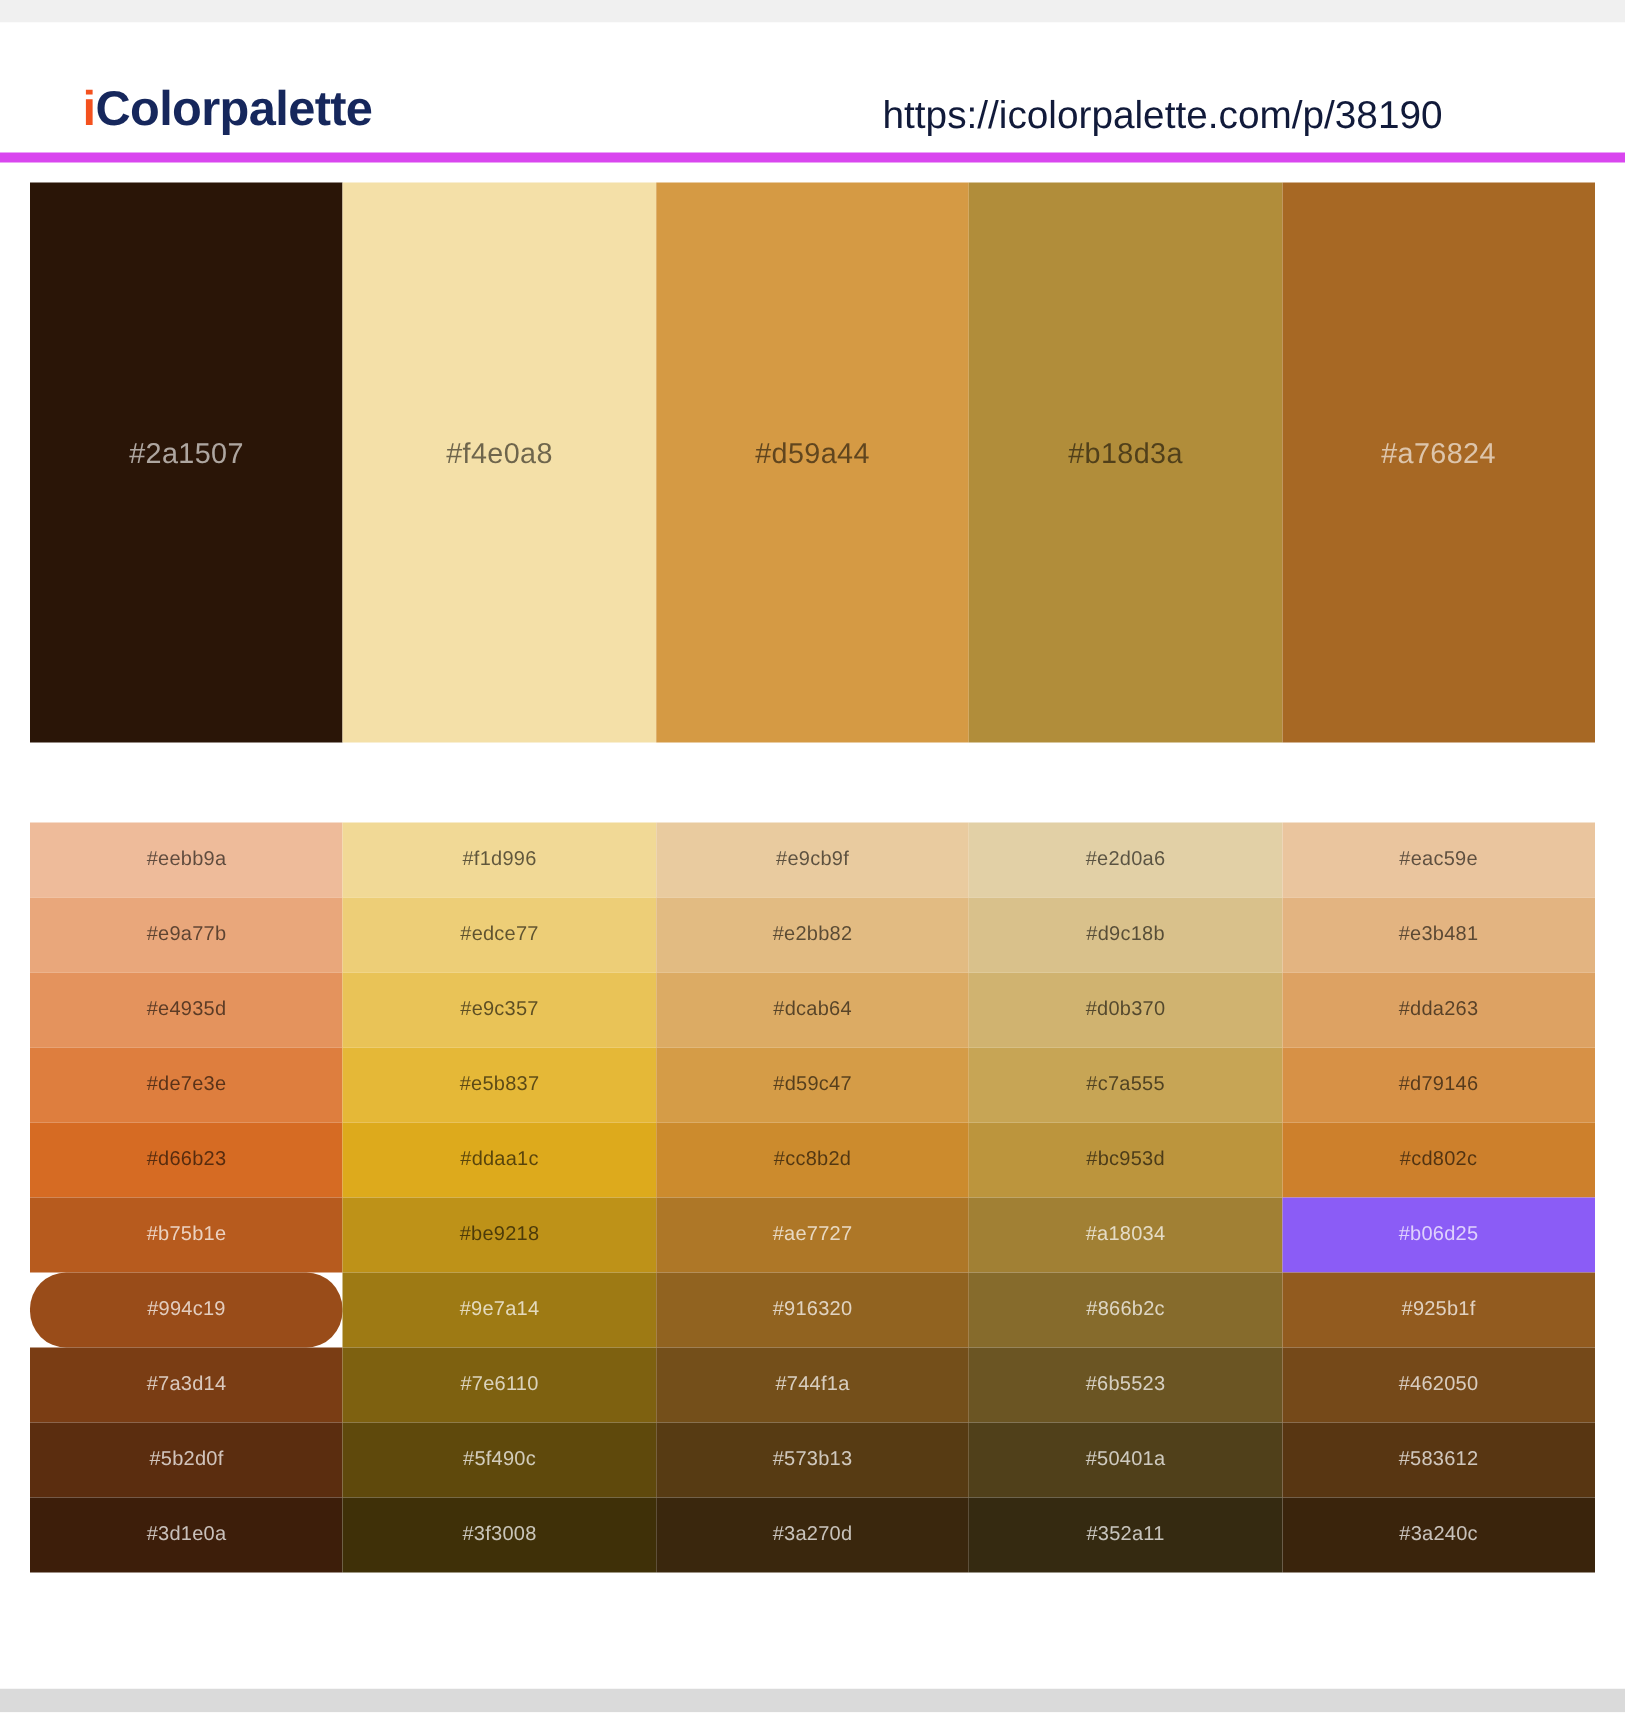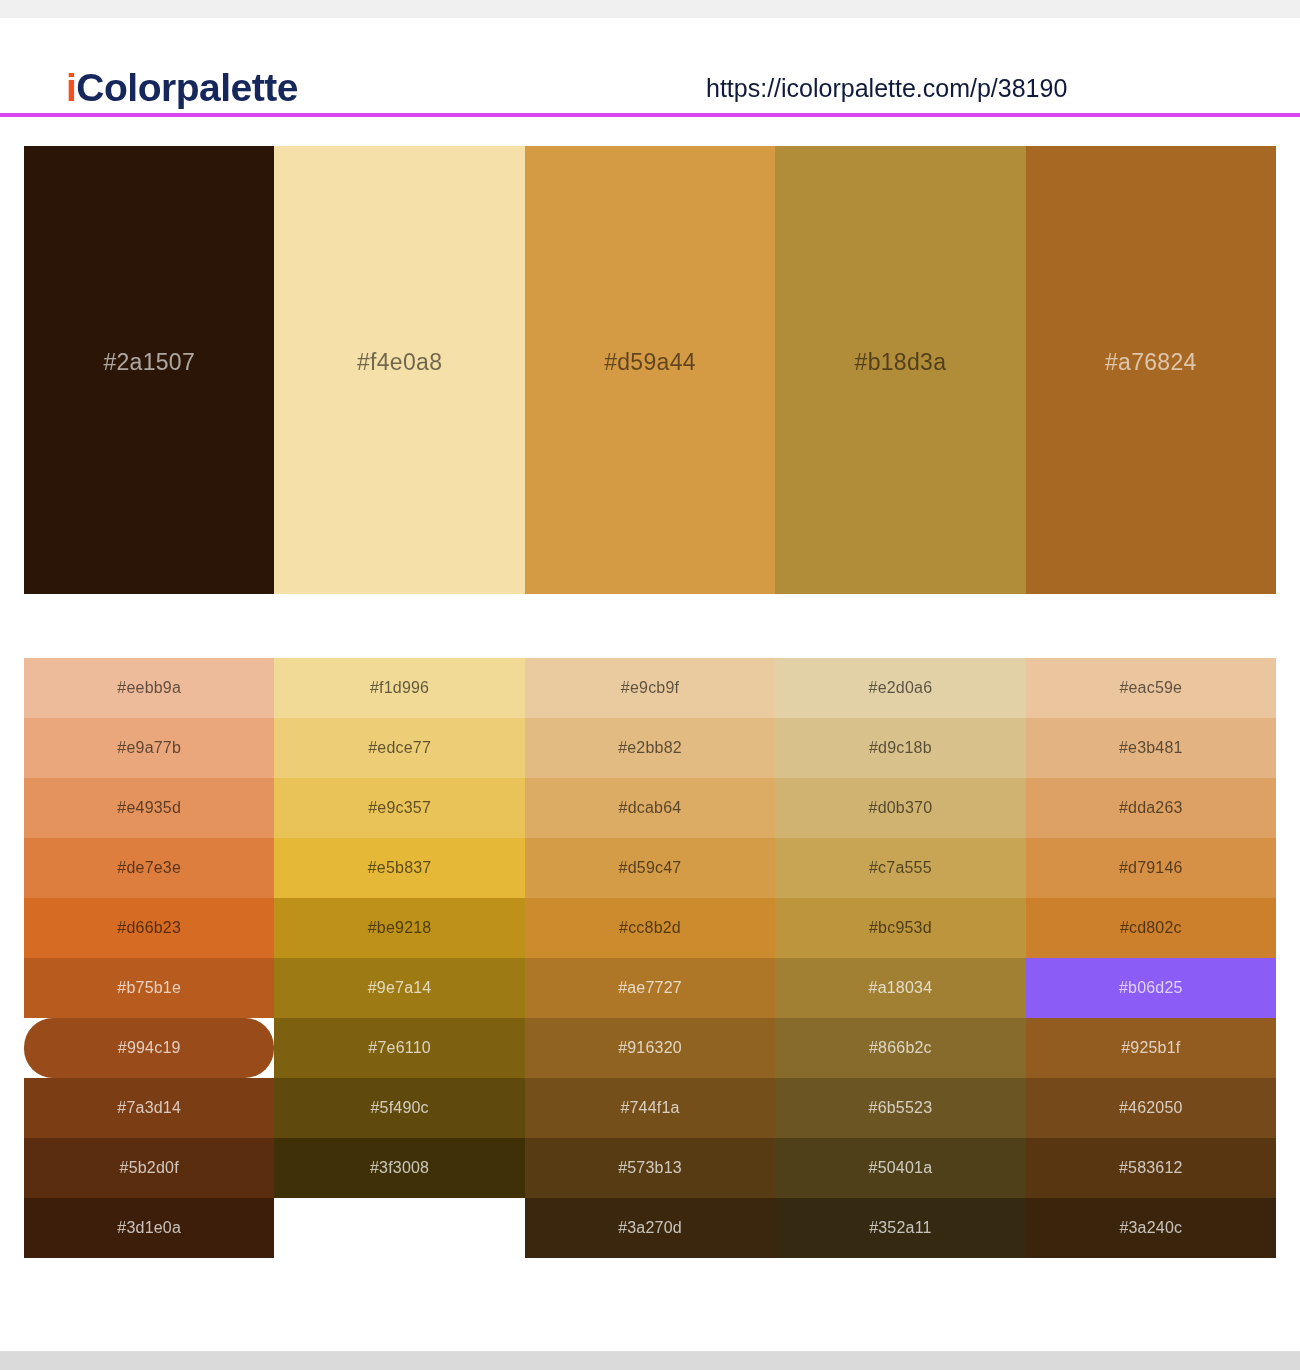--- a/index.html
+++ b/index.html
@@ -20,23 +20,23 @@
 
   
   .top-strip {
     height: 18px;
     background: #f0f0f0;
     width: 100%;
   }
 
   
   .header {
-    height: 99px;
+    height: 112px;
     background: #ffffff;
-    border-bottom: 4px solid #d946ef;
+    border-bottom: 8px solid #d946ef;
     display: flex;
     align-items: center;
     position: relative;
   }
   .logo {
     position: absolute;
     left: 66px;
     top: 50px;
     font-size: 39px;
     font-weight: bold;
@@ -44,21 +44,21 @@
     line-height: 1;
     white-space: nowrap;
   }
   .logo .logo-i { color: #f4511e; }
   .logo .logo-rest { color: #16275c; }
 
   .page-url {
     position: absolute;
     left: 706px;
     top: 56px;
-    font-size: 25px;
+    font-size: 31px;
     color: #111a3a;
     letter-spacing: 0px;
     white-space: nowrap;
   }
 
   
   .main-palette {
     position: absolute;
     left: 24px;
     top: 146px;
@@ -158,20 +158,21 @@
         <div class="shade-cell dark" style="background: rgb(153, 76, 25); border-radius: 29px;">#994c19</div>
         <div class="shade-cell dark" style="background: rgb(122, 61, 20);">#7a3d14</div>
         <div class="shade-cell dark" style="background: rgb(91, 45, 15);">#5b2d0f</div>
         <div class="shade-cell dark" style="background: rgb(61, 30, 10);">#3d1e0a</div>
       </div>
       <div class="shade-col">
         <div class="shade-cell light" style="background: rgb(241, 217, 150);">#f1d996</div>
         <div class="shade-cell light" style="background: rgb(237, 206, 119);">#edce77</div>
         <div class="shade-cell light" style="background: rgb(233, 195, 87);">#e9c357</div>
         <div class="shade-cell light" style="background: rgb(229, 184, 55);">#e5b837</div>
+        <div class="shade-cell light" style="background: rgb(221, 170, 28);">#ddaa1c</div>
         <div class="shade-cell light" style="background: rgb(190, 146, 24);">#be9218</div>
         <div class="shade-cell dark" style="background: rgb(158, 122, 20);">#9e7a14</div>
         <div class="shade-cell dark" style="background: rgb(126, 97, 16);">#7e6110</div>
         <div class="shade-cell dark" style="background: rgb(95, 73, 12);">#5f490c</div>
         <div class="shade-cell dark" style="background: rgb(63, 48, 8);">#3f3008</div>
       </div>
       <div class="shade-col">
         <div class="shade-cell light" style="background: rgb(233, 203, 159);">#e9cb9f</div>
         <div class="shade-cell light" style="background: rgb(226, 187, 130);">#e2bb82</div>
         <div class="shade-cell light" style="background: rgb(220, 171, 100);">#dcab64</div>

